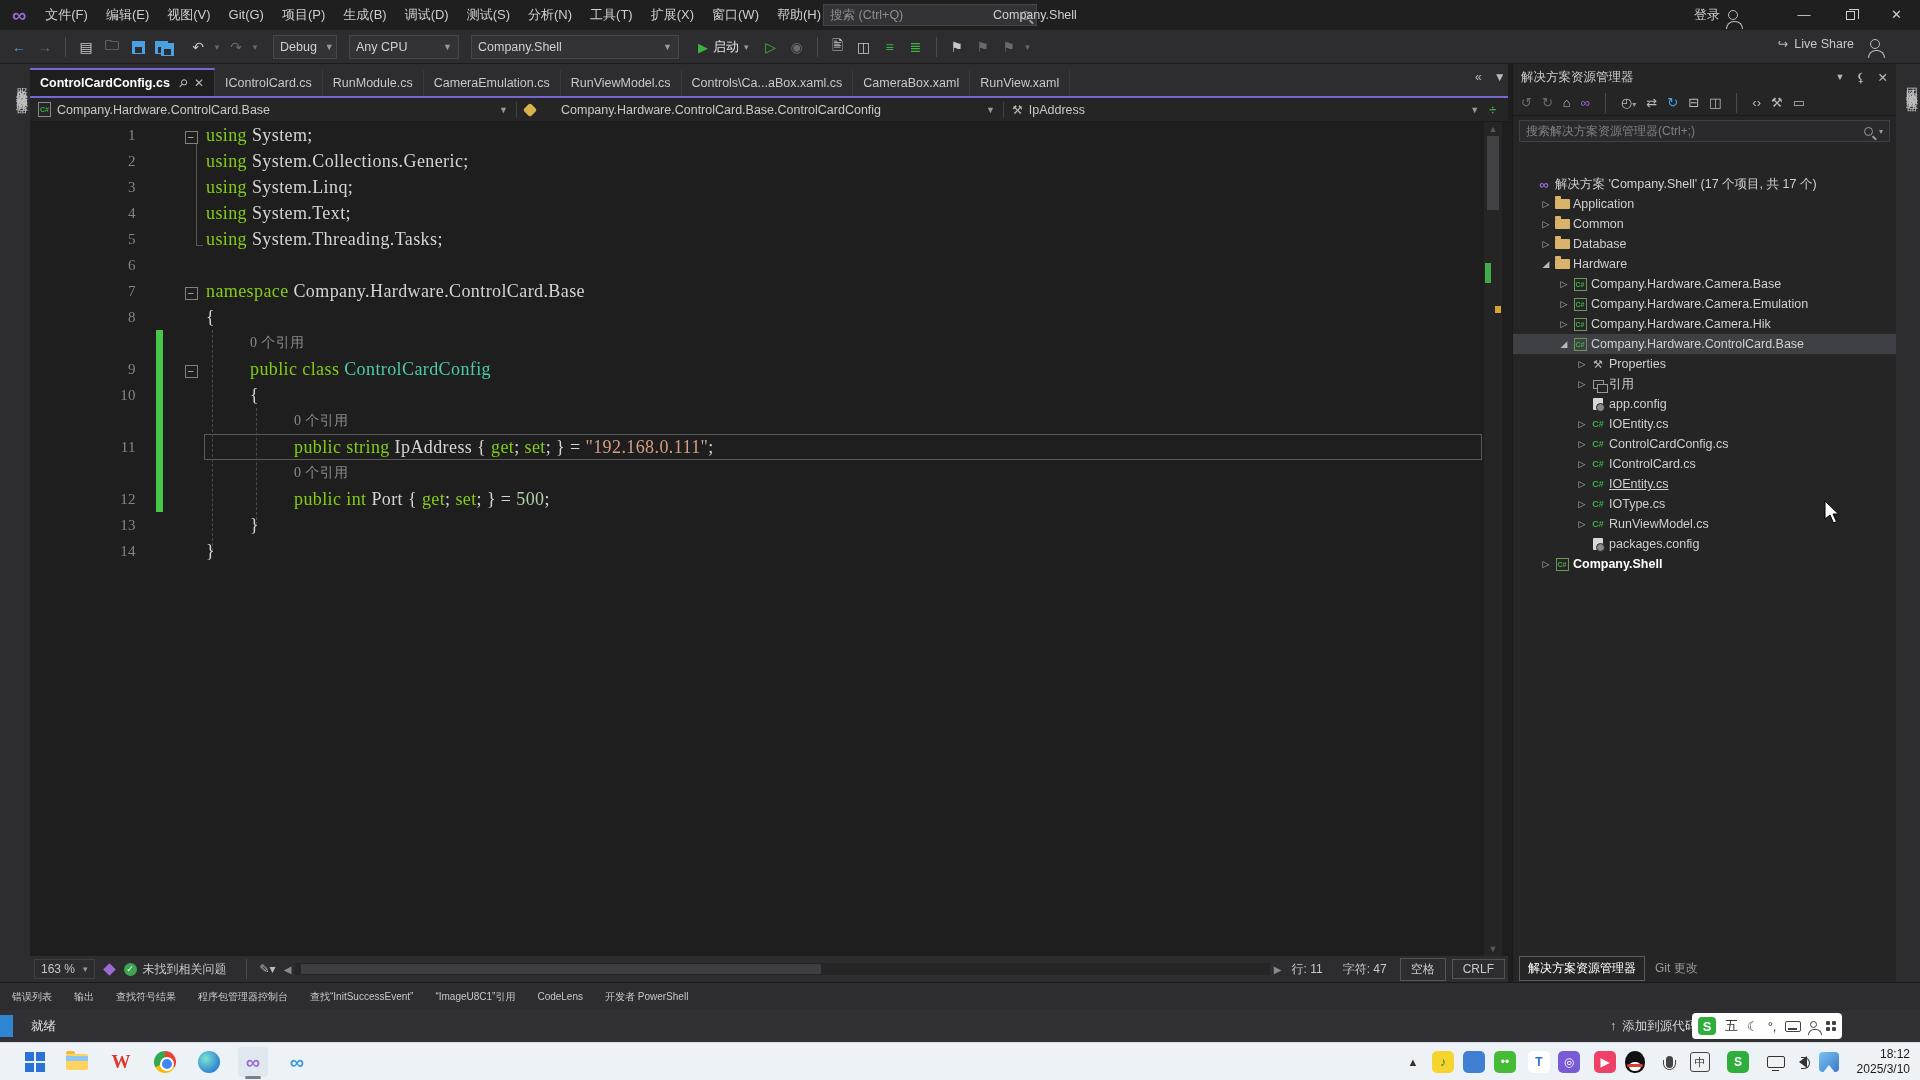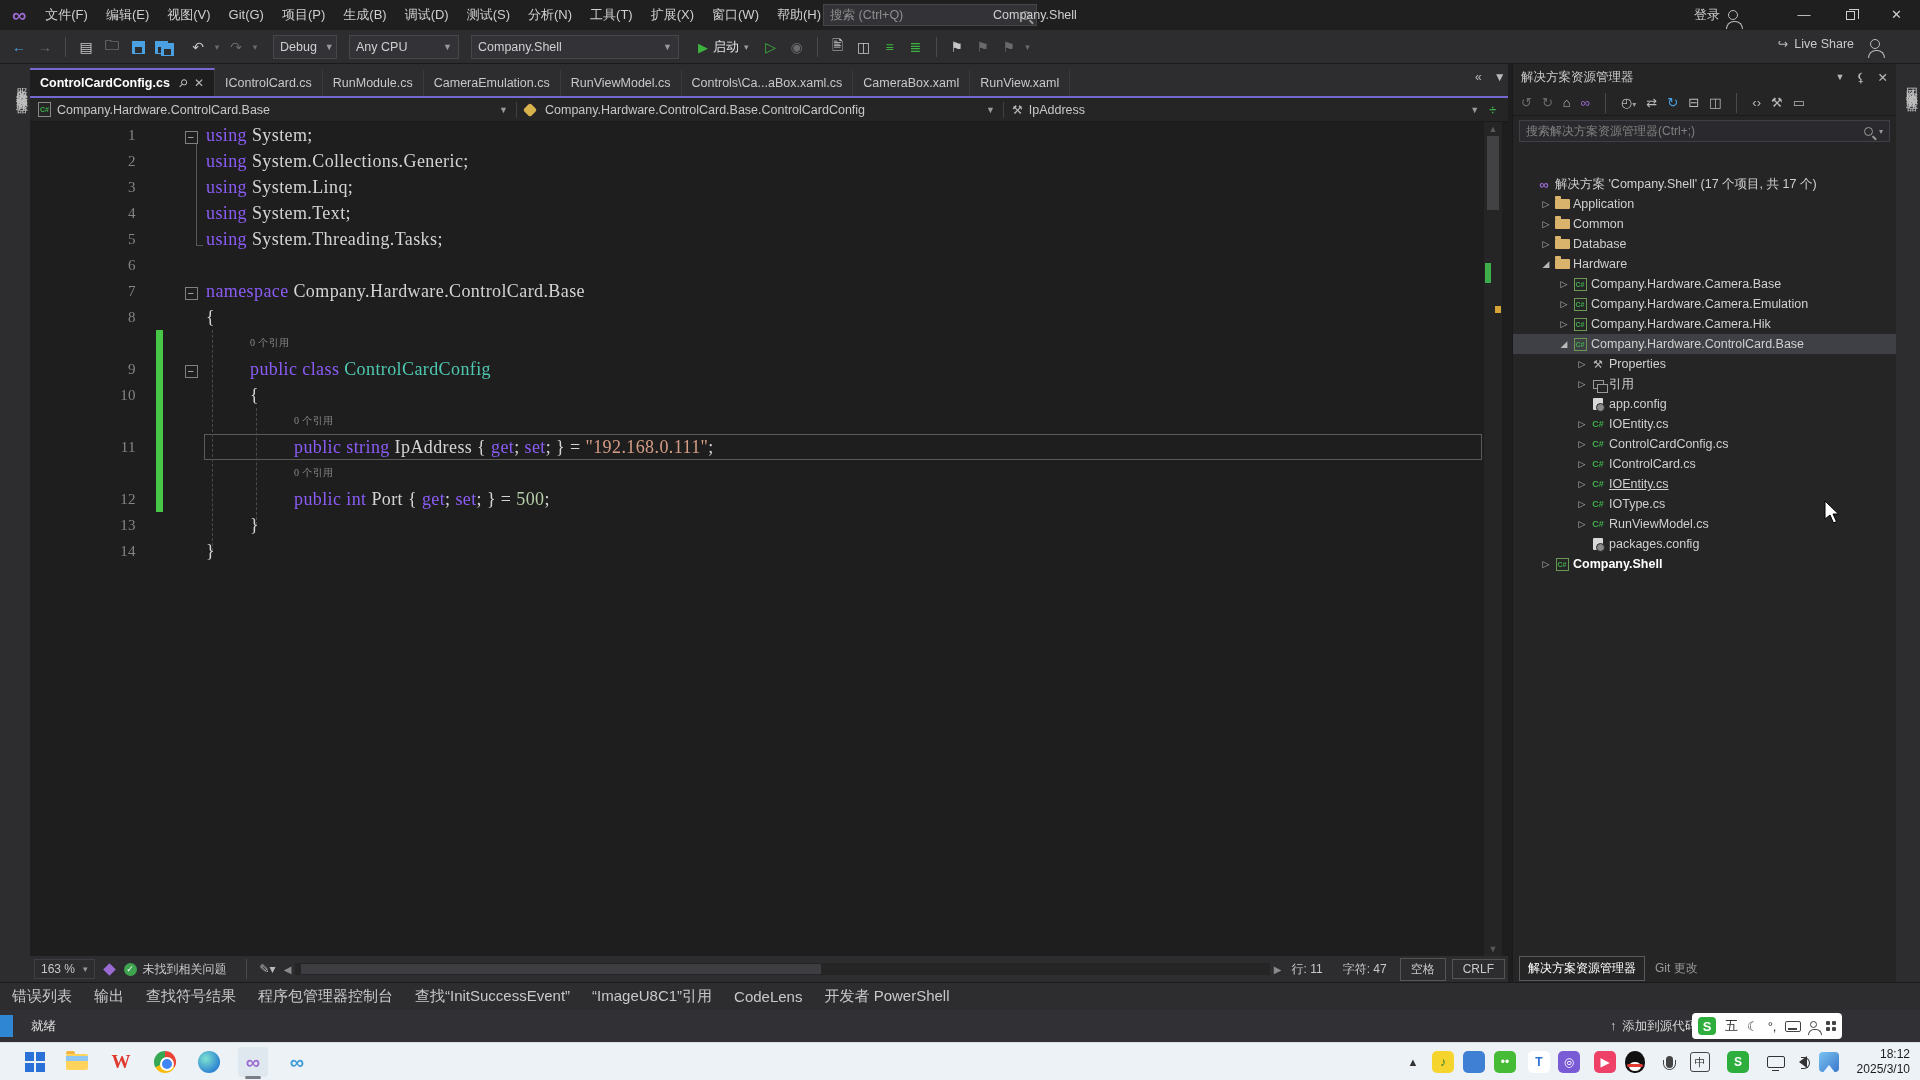--- a/index.html
+++ b/index.html
@@ -66,22 +66,22 @@
   #code-area{left:30px;top:122px;width:1478px;height:834px;background:#1e1e1e;overflow:hidden;}
   .cl{height:26px;display:flex;align-items:center;position:relative;
     font-family:"Liberation Serif","DejaVu Serif",serif;font-size:18px;letter-spacing:0.4px;color:#d4d4d4;}
   .cl .ln{width:110px;text-align:right;padding-right:4px;color:#858585;font-size:15px;flex:none;}
   .cl .chg{width:36px;flex:none;height:26px;position:relative;}
   .cl .chg.on::after{content:"";position:absolute;left:16px;top:0;width:7px;height:26px;background:#47c647;}
   .cl .fold{width:30px;flex:none;text-align:center;}
   .foldbox{display:inline-flex;width:13px;height:13px;border:1px solid #808080;background:#1e1e1e;color:#c0c0c0;
     align-items:center;justify-content:center;font-size:11px;line-height:1;font-family:"Liberation Sans",sans-serif;}
   .cl .txt{white-space:pre;}
-  .tk-kw{color:#8b5cf6;} .tk-pl{color:#d4d4d4;} .tk-ty{color:#4ec9b0;} .tk-st{color:#d69d85;} .tk-nu{color:#b5cea8;}
-  .lens{color:#8a8a8a;font-size:10px;font-family:"Liberation Serif","DejaVu Serif",serif;}
+  .tk-kw{color:#84cc16;} .tk-pl{color:#d4d4d4;} .tk-ty{color:#4ec9b0;} .tk-st{color:#d69d85;} .tk-nu{color:#b5cea8;}
+  .lens{color:#8a8a8a;font-size:14px;font-family:"Liberation Serif","DejaVu Serif",serif;}
   .curline{position:absolute;left:174px;right:26px;top:0;bottom:0;border:1px solid #5a5a5a;}
   .guide{position:absolute;width:0;border-left:1px dashed #4a4a4a;}
   .fold-guide{position:absolute;width:0;border-left:1px solid #585858;}
   .fold-guide::after{content:"";position:absolute;left:0;bottom:0;width:6px;height:1px;background:#585858;}
 
   
   #vscroll{left:1484px;top:122px;width:18px;height:834px;background:#252526;}
   #vscroll .arr{position:absolute;left:0;width:18px;text-align:center;color:#5a5a5e;font-size:9px;}
   #vthumb{position:absolute;left:3px;top:14px;width:12px;height:74px;background:#424245;}
   #vmark-green{position:absolute;left:1px;top:141px;width:6px;height:20px;background:#3fae4a;}
@@ -118,21 +118,21 @@
   .cfg-ico{display:inline-block;width:10px;height:12px;background:#d8d8d8;position:relative;border-radius:1px;}
   .cfg-ico::after{content:"";position:absolute;right:-2px;bottom:-2px;width:7px;height:7px;border-radius:50%;background:#8a8a8a;border:1px solid #252526;}
   .ref-ico{display:inline-block;width:11px;height:9px;border:1px solid #9a9a9a;position:relative;}
   .ref-ico::after{content:"";position:absolute;left:3px;top:3px;width:9px;height:7px;border:1px solid #9a9a9a;background:#252526;}
   .wr-ico{color:#b9b9b9;font-size:11px;}
   #sb-tabs{position:absolute;bottom:0;left:0;right:0;height:28px;display:flex;align-items:center;padding:0 6px;gap:10px;font-size:12px;}
   #sb-tab-active{border:1px solid #5a5a5e;padding:3px 8px;color:#ffffff;}
   #sb-tab-git{color:#9a9a9a;}
 
   
-  #paneltabs{left:0;top:982px;width:1920px;height:28px;background:#2d2d30;display:flex;align-items:center;gap:22px;padding:0 12px;font-size:15px;color:#c8c8c8;border-top:1px solid #1a1a1c;}
+  #paneltabs{left:0;top:982px;width:1920px;height:28px;background:#2d2d30;display:flex;align-items:center;gap:22px;padding:0 12px;font-size:10px;color:#c8c8c8;border-top:1px solid #1a1a1c;}
 
   
   #statusbar{left:0;top:1010px;width:1920px;height:32px;background:#313135;display:flex;align-items:center;color:#e6e6e6;font-size:12.5px;}
   #fb-square{width:13px;height:22px;background:#2f86d2;margin-right:18px;}
   #scm{position:absolute;left:1610px;display:flex;align-items:center;gap:6px;color:#d6d6d6;}
   #sogou{position:absolute;left:1692px;top:3px;height:26px;background:#ffffff;border-radius:4px;display:flex;align-items:center;padding:0 6px;gap:9px;color:#222;}
   .sogou-s{width:18px;height:18px;background:#2eae3c;border-radius:4px;color:#fff;font-weight:bold;font-size:13px;display:flex;align-items:center;justify-content:center;}
   .sg{font-size:13px;color:#333;}
   .kb-ico{width:16px;height:11px;border:1.5px solid #444;border-radius:2px;position:relative;display:inline-block;}
   .kb-ico::after{content:"";position:absolute;left:2px;bottom:1px;width:9px;height:1.5px;background:#444;}
@@ -309,21 +309,21 @@
 
   <div id="breadcrumb" class="abs">
     <div class="bc-seg" style="width:486px;">
       <span class="csfile-ico">C#</span>
       <span style="flex:1;">Company.Hardware.ControlCard.Base</span>
       <span class="bc-arrow">▼</span>
     </div>
     <div class="bc-sep"></div>
     <div class="bc-seg" style="width:486px;">
       <span class="class-ico"></span>
-      <span style="flex:1;margin-left:4px;">Company.Hardware.ControlCard.Base.ControlCardConfig</span>
+      <span style="flex:1;margin-left:20px;">Company.Hardware.ControlCard.Base.ControlCardConfig</span>
       <span class="bc-arrow">▼</span>
     </div>
     <div class="bc-sep"></div>
     <div class="bc-seg">
       <span class="wrench-ico">⚒</span>
       <span>IpAddress</span>
     </div>
     <div style="flex:1;"></div>
     <span style="color:#9a9a9a;font-size:9px;margin-right:10px;">▼</span>
     <span style="color:#3fae4a;margin-right:12px;font-weight:bold;">÷</span>

